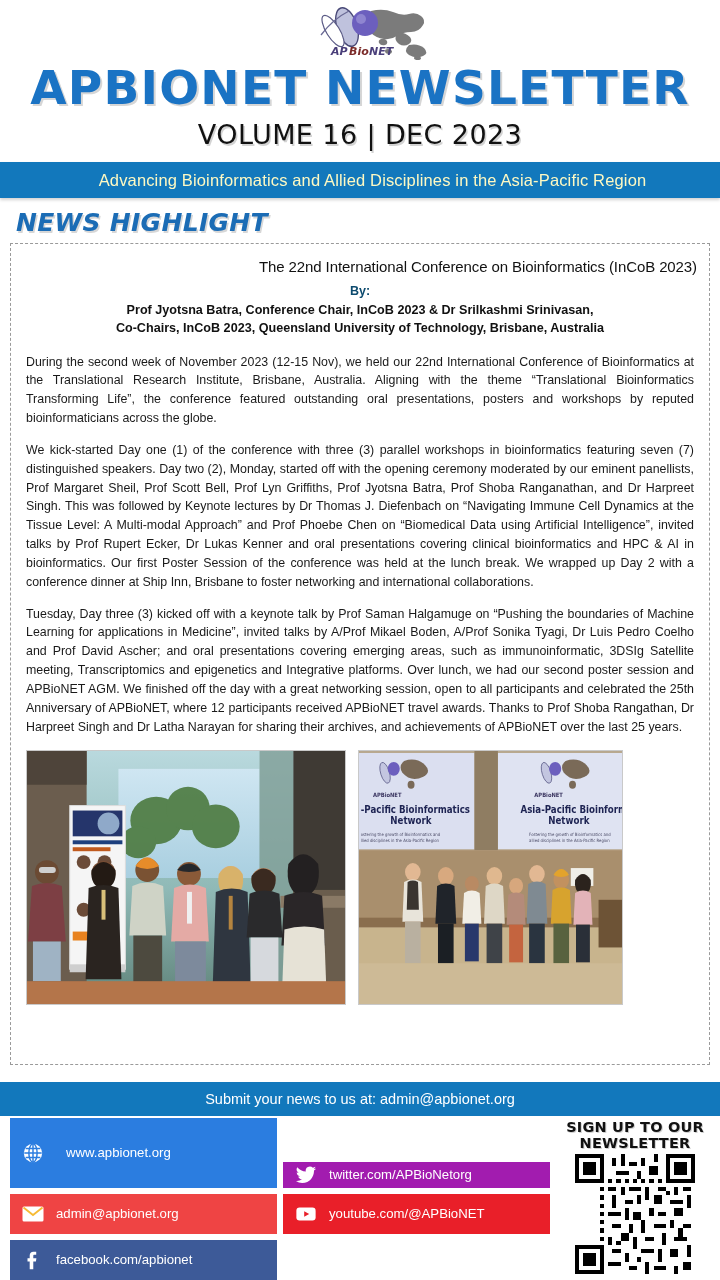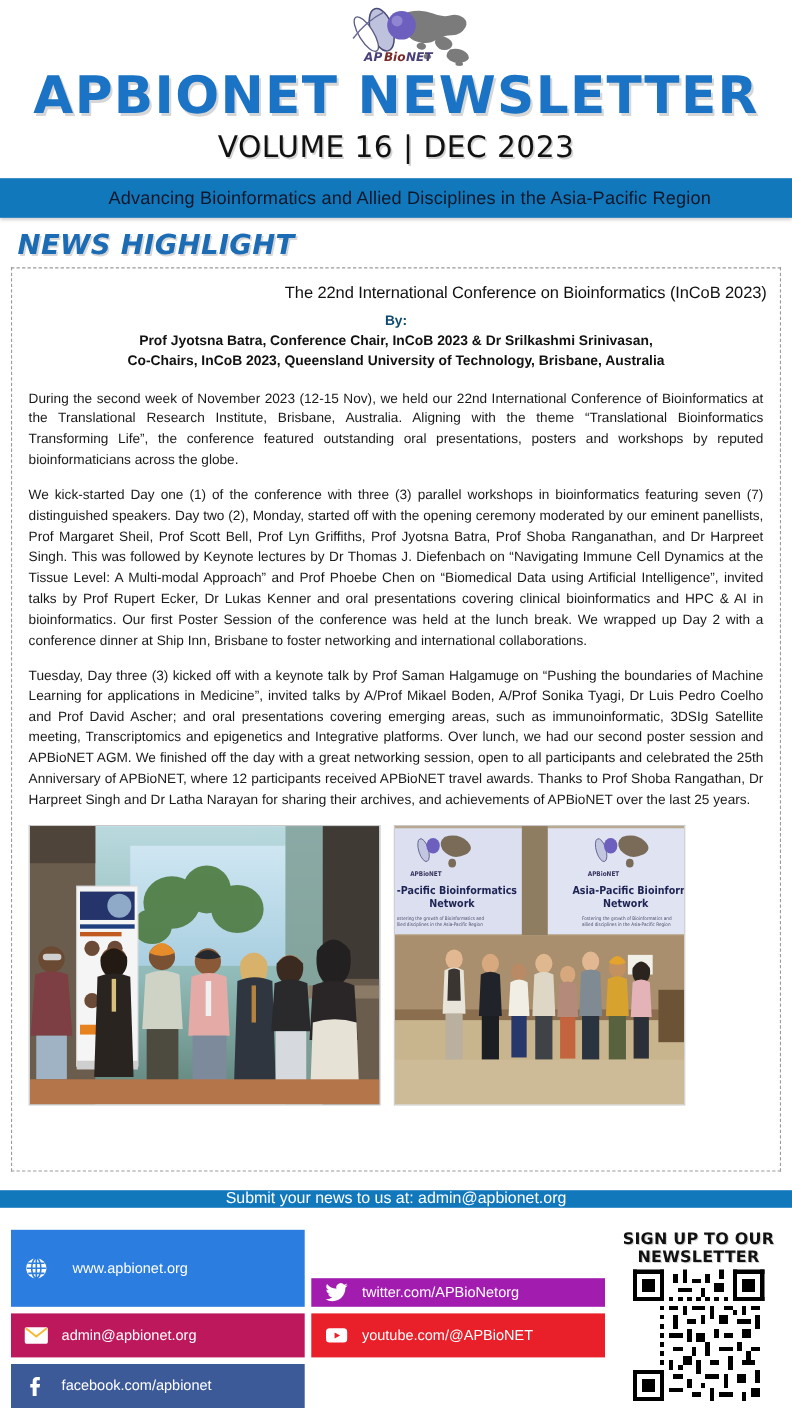--- a/index.html
+++ b/index.html
@@ -46,21 +46,21 @@
     margin:10px 0 0 0;
     text-shadow:1.5px 1.5px 0 rgba(130,130,130,.35);
     font-family:"DejaVu Sans", sans-serif;
   }
 
   .tagline-band{
     margin-top:14px;
     width:720px;
     height:36px;
     background:#1278bc;
-    color:#0f172a;
+    color:#fef9c3;
     display:flex;
     align-items:center;
     justify-content:center;
     font-size:16.5px;
     letter-spacing:.15px;
     box-sizing:border-box;
     box-shadow:0 2px 3px rgba(0,0,0,.18);
     padding-left:25px;
   }
 
@@ -131,21 +131,21 @@
     overflow:hidden;
     position:relative;
   }
   .photo.left{width:320px;height:255px;}
   .photo.right{width:265px;height:255px;text-decoration:underline;}
 
   
   .submit-band{
     position:absolute;
     left:0;top:1082px;
-    width:720px;height:16px;
+    width:720px;height:34px;
     background:#1278bc;
     color:#ffffff;
     display:flex;align-items:center;justify-content:center;
     font-size:14.5px;
     box-sizing:border-box;
   }
 
   .footer-area{
     position:absolute;
     left:0;top:1118px;
@@ -434,21 +434,21 @@
 
     <div class="tile" style="background:#a21caf;margin-top:44px;">
       <span class="ic">
         <svg width="22" height="22" viewBox="0 0 24 24">
             <path fill="#fff" d="M23 4.9a9 9 0 0 1-2.6.7 4.5 4.5 0 0 0 2-2.5 9 9 0 0 1-2.9 1.1 4.5 4.5 0 0 0-7.7 4.1A12.8 12.8 0 0 1 2.5 3.6a4.5 4.5 0 0 0 1.4 6 4.4 4.4 0 0 1-2-.6v.1a4.5 4.5 0 0 0 3.6 4.4 4.5 4.5 0 0 1-2 .1 4.5 4.5 0 0 0 4.2 3.1A9 9 0 0 1 1 18.6a12.7 12.7 0 0 0 6.9 2c8.3 0 12.8-6.9 12.8-12.8v-.6A9 9 0 0 0 23 4.9z"></path>
           </svg>
       </span>
       <span class="tile-label">twitter.com/APBioNetorg</span>
     </div>
 
-    <div class="tile" style="background:#be185d;">
+    <div class="tile" style="background:#ef4444;">
       <span class="ic">
         <svg width="24" height="24" viewBox="0 0 24 24">
             <rect x="1.5" y="4.5" width="21" height="15" rx="1.5" fill="#fff"></rect>
             <path d="M2.5 5.5 12 13l9.5-7.5" fill="none" stroke="#f6bb35" stroke-width="1.8"></path>
           </svg>
       </span>
       <span class="tile-label">admin@apbionet.org</span>
     </div>
 
     <div class="tile" style="background:#e91f29;">

